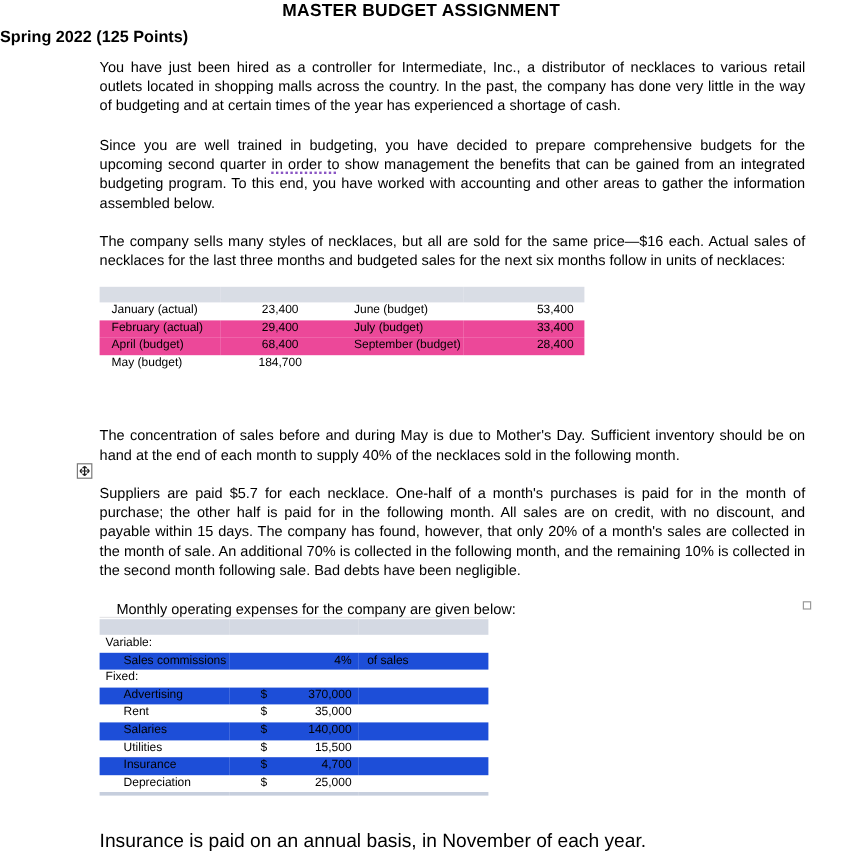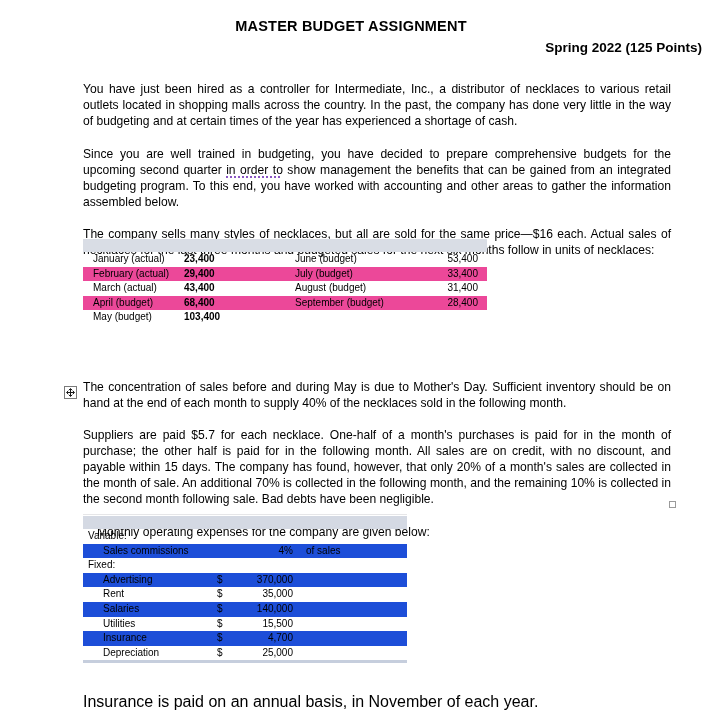--- a/index.html
+++ b/index.html
@@ -22,36 +22,35 @@
     box-sizing: border-box;
   }
 
   
   .doc-title {
     text-align: center;
     font-weight: bold;
     font-size: 14.5px;
     letter-spacing: 0.2px;
     margin: 0;
-    padding-top: 17px;
+    padding-top: 0;
     line-height: 1.35;
   }
   .doc-subtitle {
-    text-align: right;
+    text-align: left;
     font-weight: bold;
     font-size: 13.5px;
     margin: 0;
     padding-top: 2px;
     line-height: 1.35;
   }
 
   
   .body-wrap {
     padding: 0 31px 0 83px;
-    margin-top: 24px;
   }
   p.para {
     font-size: 12.1px;
     line-height: 1.33;
     margin: 0;
     text-align: justify;
     text-justify: inter-word;
   }
   p.para.nojust { text-align: left; }
   p.gap-1 { margin-top: 8px; }
@@ -112,21 +111,21 @@
     top: 239px;
     width: 404px;
   }
   .sales-tbl .hdr-band td {
     height: 13px;
     background: #d9dde5;
   }
   .sales-tbl tr.r td { height: 14.6px; line-height: 14.6px; }
   .sales-tbl tr.shade td { background: #ec4899; }
   .sales-tbl td.lbl1 { padding-left: 10px; width: 112px; }
-  .sales-tbl td.num1 { text-align: left; width: 78px; padding-right: 2px; font-weight: bold; }
+  .sales-tbl td.num1 { text-align: center; width: 78px; padding-right: 2px; }
   .sales-tbl td.lbl2 { padding-left: 10px; width: 132px; }
   .sales-tbl td.num2 { text-align: right; width: 72px; padding-right: 9px; }
 
   
   .exp-tbl {
     position: absolute;
     left: 83px;
     top: 516px;
     width: 324px;
   }
@@ -202,35 +201,29 @@
         <td class="num1">23,400</td>
         <td class="lbl2">June (budget)</td>
         <td class="num2">53,400</td>
       </tr>
       <tr class="r shade">
         <td class="lbl1">February (actual)</td>
         <td class="num1">29,400</td>
         <td class="lbl2">July (budget)</td>
         <td class="num2">33,400</td>
       </tr>
-      <tr class="r">
-        <td class="lbl1">March (actual)</td>
-        <td class="num1">43,400</td>
-        <td class="lbl2">August (budget)</td>
-        <td class="num2">31,400</td>
-      </tr>
       <tr class="r shade">
         <td class="lbl1">April (budget)</td>
         <td class="num1">68,400</td>
         <td class="lbl2">September (budget)</td>
         <td class="num2">28,400</td>
       </tr>
       <tr class="r">
         <td class="lbl1">May (budget)</td>
-        <td class="num1">103,400</td>
+        <td class="num1">184,700</td>
         <td class="lbl2"></td>
         <td class="num2"></td>
       </tr>
     </tbody>
   </table>
 
   <div class="body-wrap" style="position:absolute; left:0; top:355px; width:702px; box-sizing:border-box;">
 
     <p class="para">The concentration of sales before and during May is due to Mother's Day. Sufficient inventory should be on hand at the end of each month to supply 40% of the necklaces sold in the following month.</p>
 

